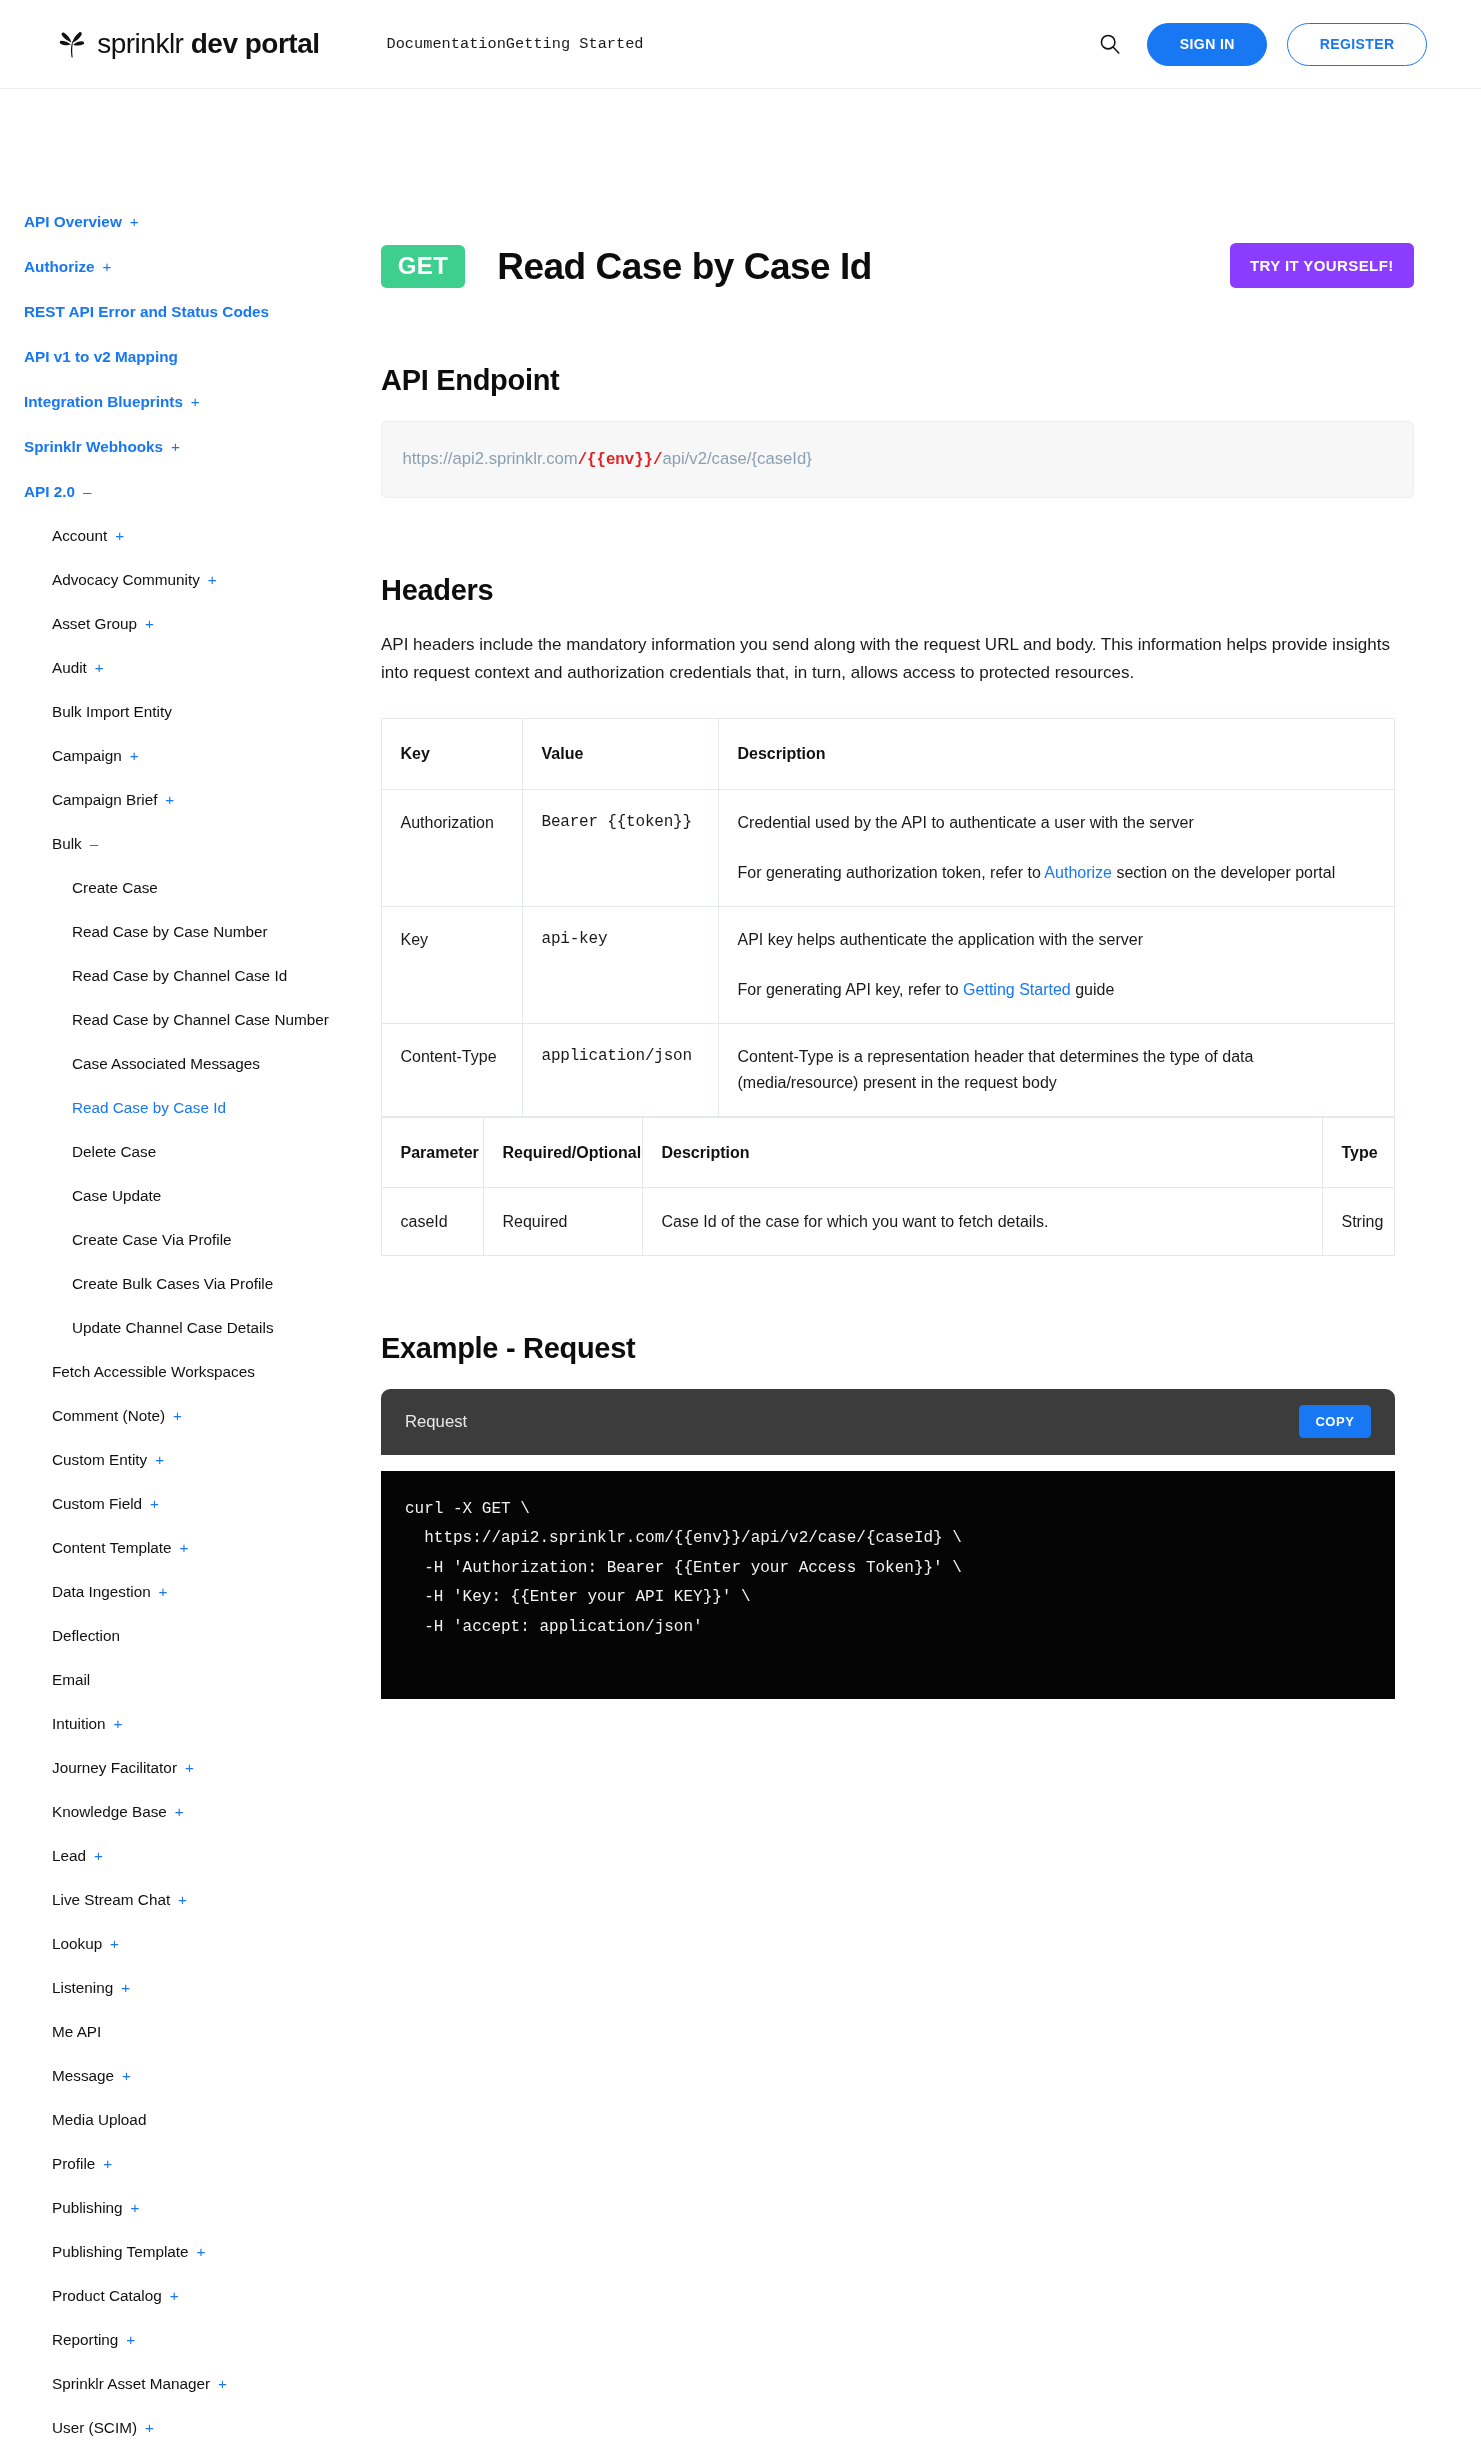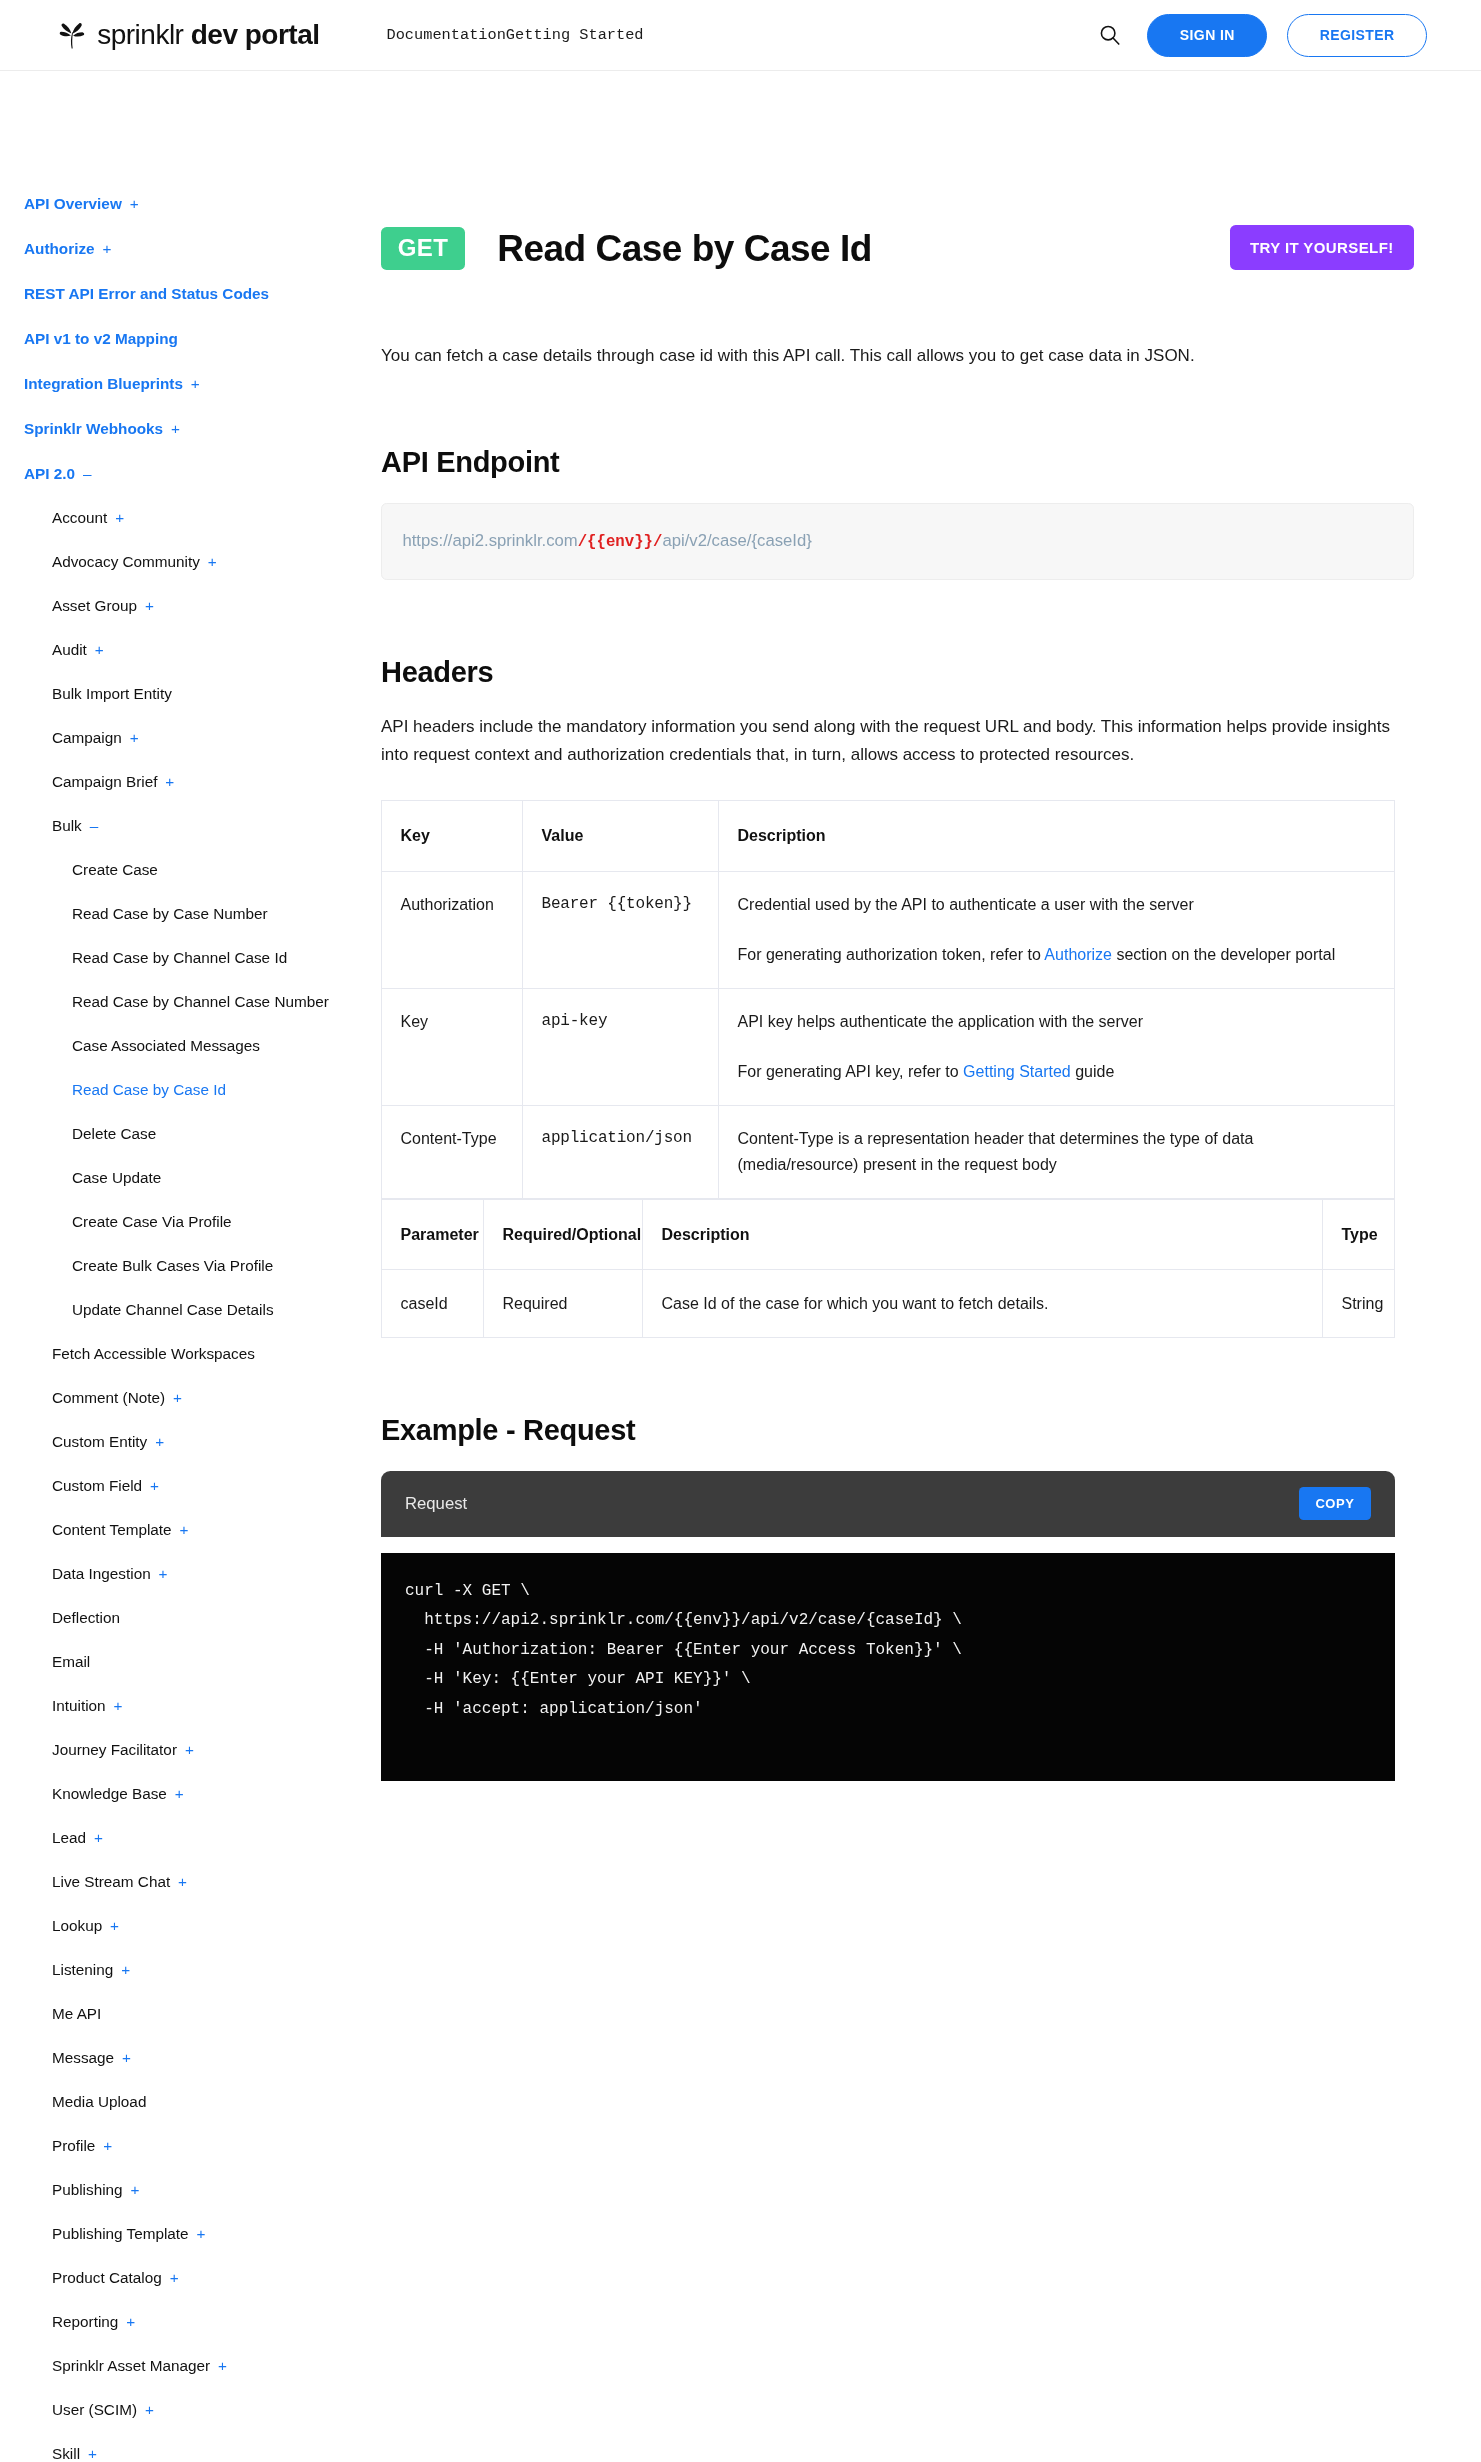--- a/index.html
+++ b/index.html
@@ -8,21 +8,21 @@
   body {
     width:1481px;
     background:#ffffff;
     font-family:"Liberation Sans", sans-serif;
     color:#1a1a1a;
     -webkit-font-smoothing:antialiased;
   }
 
   
   .topbar {
-    height:71px;
+    height:89px;
     display:flex;
     align-items:center;
     padding:0 54px 0 57px;
     border-bottom:0.9px solid #ececec;
     background:#fff;
   }
   .brand { display:flex; align-items:center; gap:10.2px; }
   .brand-mark { width:30px; height:30px; display:block; }
   .brand-text {
     font-size:28px;
@@ -321,21 +321,20 @@
     </aside>
 
   <main class="main">
 
     <div class="doc-head">
       <span class="method-badge">GET</span>
       <h1 class="doc-title">Read Case by Case Id</h1>
       <button class="try-btn">TRY IT YOURSELF!</button>
     </div>
 
-    <p class="intro">You can fetch a case details through case id with this API call. This call allows you to get case data in JSON.</p>
 
     <h2 class="section">API Endpoint</h2>
     <div class="endpoint-box">
       <span class="ep-plain">https://api2.sprinklr.com</span><span class="ep-var">/{{env}}/</span><span class="ep-plain">api/v2/case/{caseId}</span>
     </div>
 
     <h2 class="section">Headers</h2>
     <p class="para">API headers include the mandatory information you send along with the request URL and body. This information helps provide insights into request context and authorization credentials that, in turn, allows access to protected resources.</p>
 
     <table class="doc">

